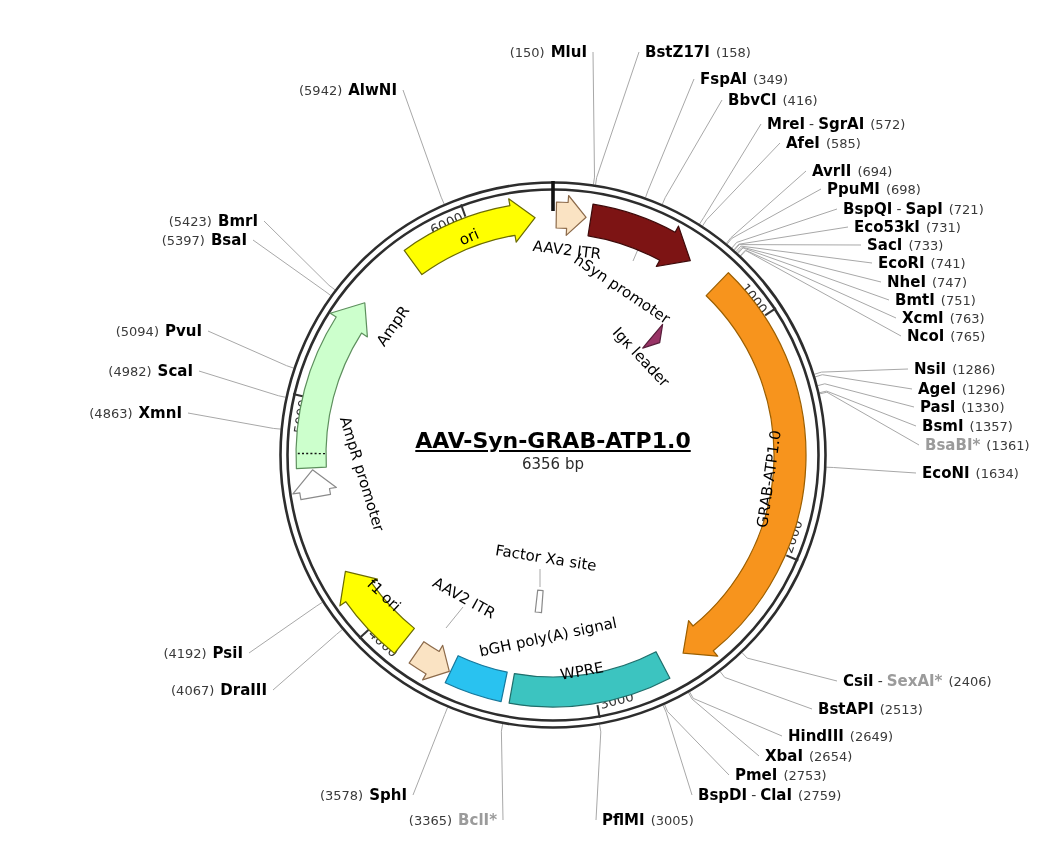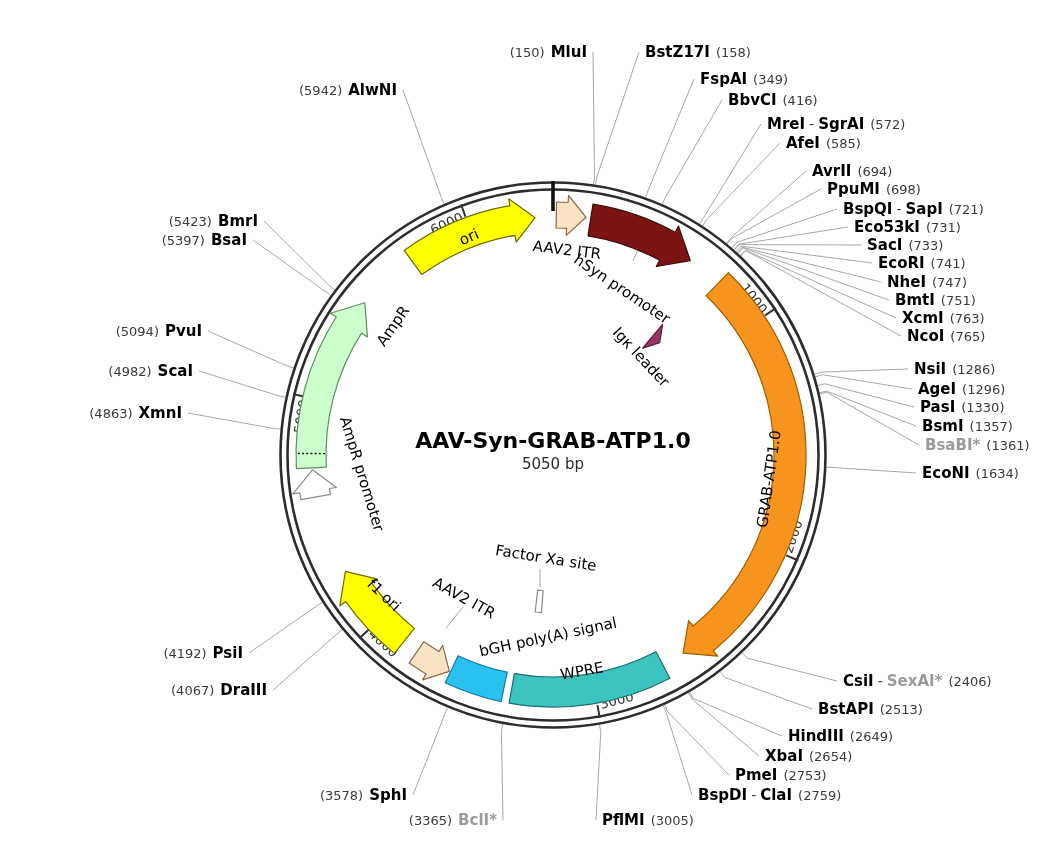--- a/index.html
+++ b/index.html
@@ -1,21 +1,21 @@
 <!DOCTYPE html>
 <html><head>
 <meta charset="utf-8">
 <style>
   html,body{margin:0;padding:0;background:#ffffff;}
   .stage{position:relative;width:1053px;height:850px;background:#fff;overflow:hidden;
          font-family:"DejaVu Sans","Liberation Sans",sans-serif;}
   svg{position:absolute;left:0;top:0;}
   .center-label{position:absolute;left:553px;top:428px;transform:translateX(-50%);
                 text-align:center;pointer-events:none;}
-  .plasmid-title{font-size:22px;font-weight:bold;color:#000;white-space:nowrap;letter-spacing:0px;}
+  .plasmid-title{font-size:22px;font-weight:bold;color:#000;white-space:nowrap;letter-spacing:0px;text-decoration:underline;}
   .plasmid-size{font-size:15px;color:#2b2b2b;margin-top:2px;}
   text{font-family:"DejaVu Sans","Liberation Sans",sans-serif;}
 </style>
 </head>
 <body>
 
 <div class="stage">
   <svg id="map" width="1053" height="850" viewBox="0 0 1053 850">
       <polyline points="593.4,184.5 594.5,177.1 593,52" fill="none" stroke="#a8a8a8" stroke-width="1"></polyline>
       <polyline points="595.5,184.8 596.7,177.4 639,52" fill="none" stroke="#a8a8a8" stroke-width="1"></polyline>
@@ -134,15 +134,15 @@
       <text x="267" y="695" text-anchor="end"><tspan font-size="13" fill="#3a3a3a">(4067)</tspan><tspan dx="6" font-size="15" font-weight="bold" fill="#000000">DraIII</tspan></text>
       <text x="182" y="418" text-anchor="end"><tspan font-size="13" fill="#3a3a3a">(4863)</tspan><tspan dx="6" font-size="15" font-weight="bold" fill="#000000">XmnI</tspan></text>
       <text x="193" y="376" text-anchor="end"><tspan font-size="13" fill="#3a3a3a">(4982)</tspan><tspan dx="6" font-size="15" font-weight="bold" fill="#000000">ScaI</tspan></text>
       <text x="202" y="336" text-anchor="end"><tspan font-size="13" fill="#3a3a3a">(5094)</tspan><tspan dx="6" font-size="15" font-weight="bold" fill="#000000">PvuI</tspan></text>
       <text x="247" y="245" text-anchor="end"><tspan font-size="13" fill="#3a3a3a">(5397)</tspan><tspan dx="6" font-size="15" font-weight="bold" fill="#000000">BsaI</tspan></text>
       <text x="258" y="226" text-anchor="end"><tspan font-size="13" fill="#3a3a3a">(5423)</tspan><tspan dx="6" font-size="15" font-weight="bold" fill="#000000">BmrI</tspan></text>
       <text x="397" y="95" text-anchor="end"><tspan font-size="13" fill="#3a3a3a">(5942)</tspan><tspan dx="6" font-size="15" font-weight="bold" fill="#000000">AlwNI</tspan></text>
     </svg>
   <div class="center-label">
     <div class="plasmid-title">AAV-Syn-GRAB-ATP1.0</div>
-    <div class="plasmid-size">5050 bp</div>
+    <div class="plasmid-size">6356 bp</div>
   </div>
 </div>
 
 </body></html>

